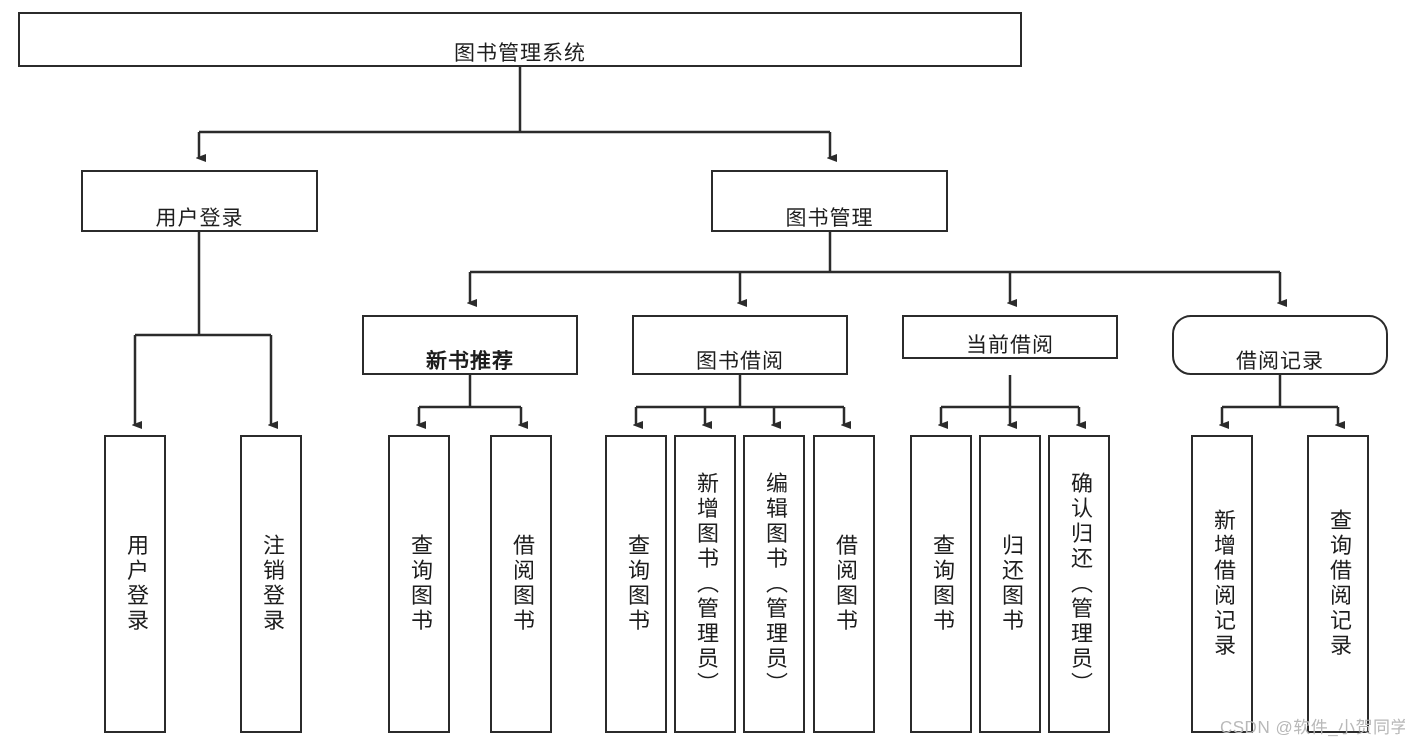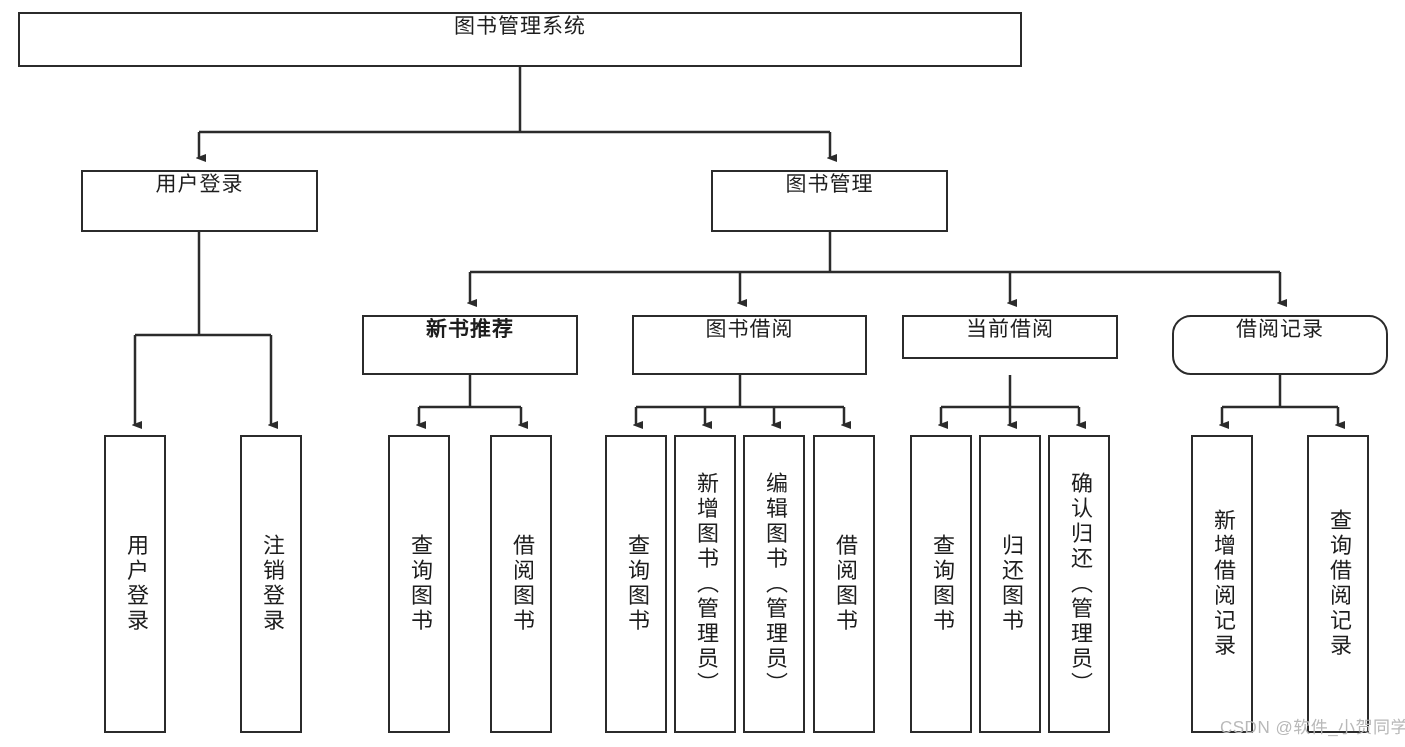--- a/index.html
+++ b/index.html
@@ -25,21 +25,21 @@
     width: 1405px;
     height: 747px;
     pointer-events: none;
   }
   .node {
     position: absolute;
     box-sizing: border-box;
     border: 2px solid #2b2b2b;
     background: #ffffff;
     display: flex;
-    align-items: flex-start;
+    align-items: flex-end;
     justify-content: center;
     color: #1d1d1d;
   }
   .node .label {
     font-size: 21px;
     line-height: 1.15;
     letter-spacing: 1px;
     white-space: nowrap;
   }
   .node.leaf {
@@ -128,21 +128,21 @@
   </div>
 
   <div class="node" style="left:711px; top:170px; width:237px; height:62px;">
     <span class="label">图书管理</span>
   </div>
 
   <div class="node" style="left:362px; top:315px; width:216px; height:60px;font-weight:bold;">
     <span class="label">新书推荐</span>
   </div>
 
-  <div class="node" style="left:632px; top:315px; width:235px; height:60px;">
+  <div class="node" style="left:632px; top:315px; width:216px; height:60px;">
     <span class="label">图书借阅</span>
   </div>
 
   <div class="node" style="left:902px; top:315px; width:216px; height:44px;">
     <span class="label">当前借阅</span>
   </div>
 
   <div class="node" style="left:1172px; top:315px; width:216px; height:60px;border-radius:19px;">
     <span class="label">借阅记录</span>
   </div>

